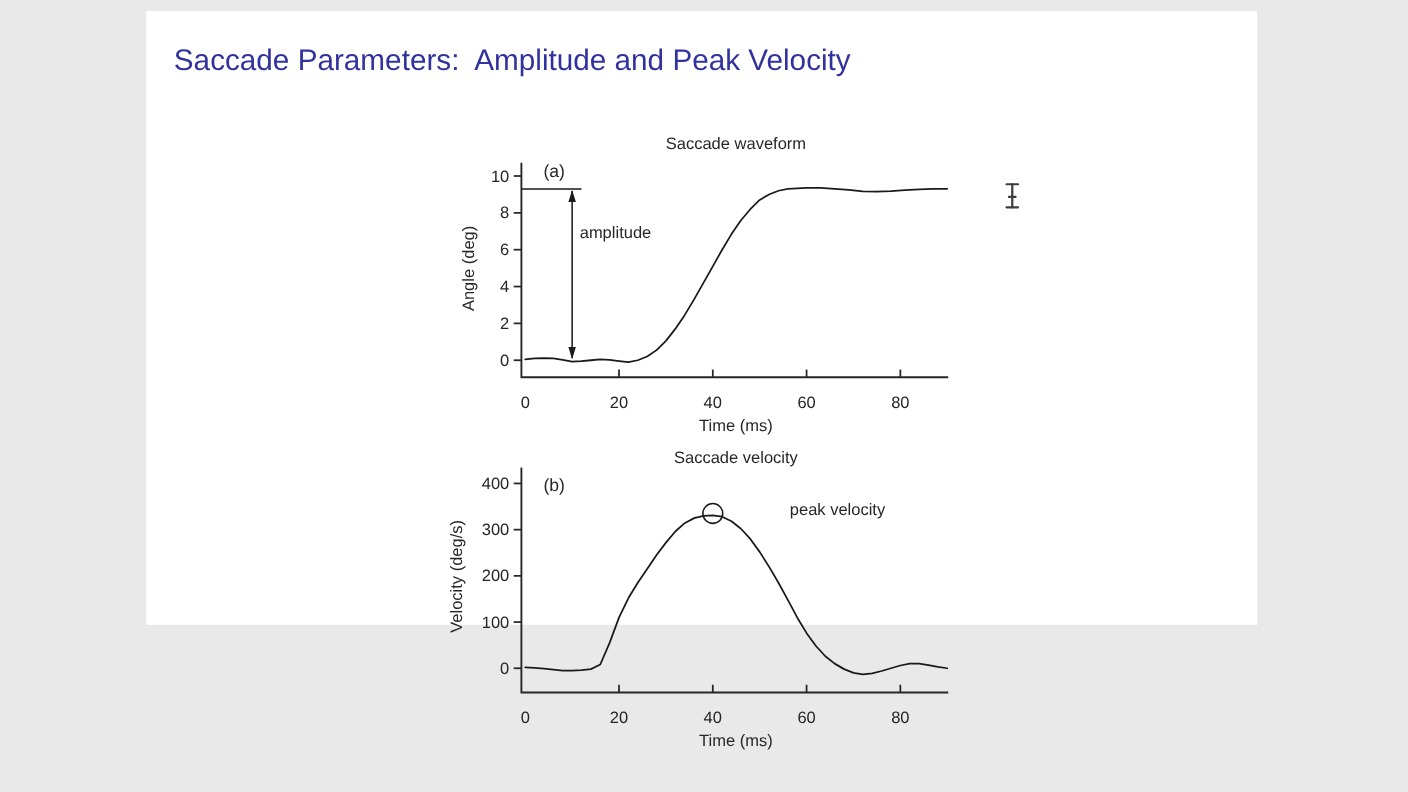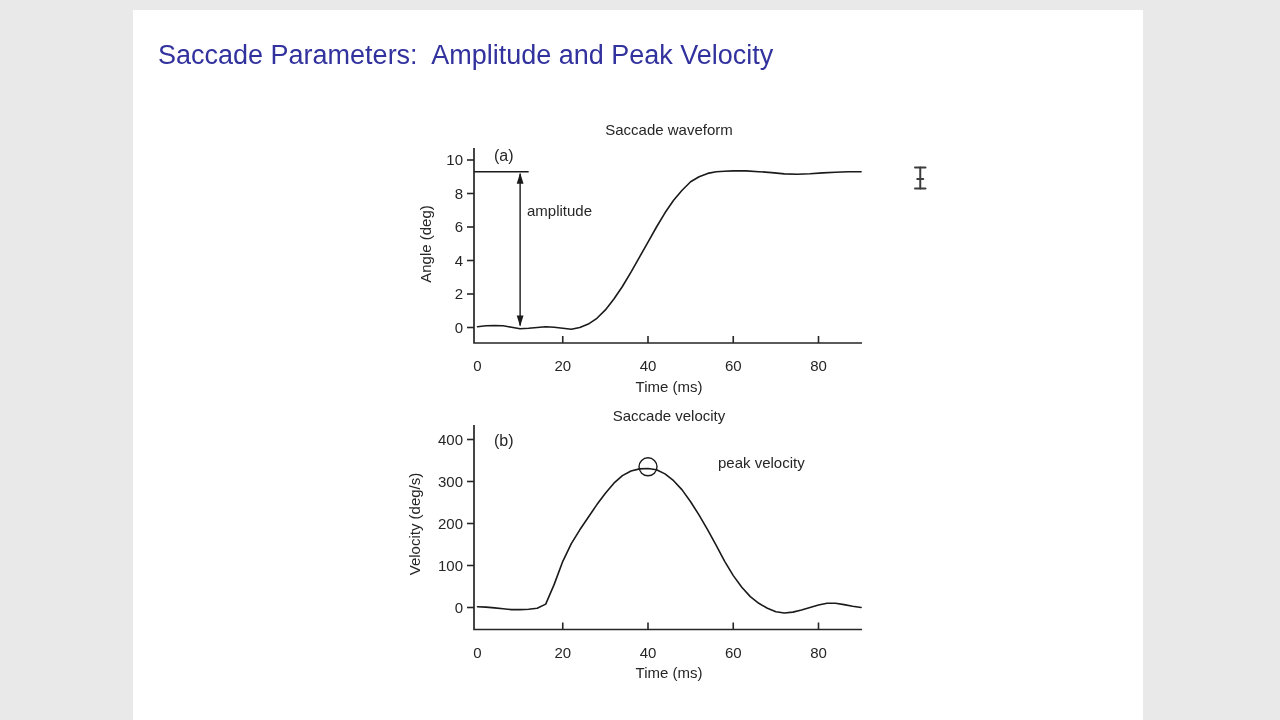--- a/index.html
+++ b/index.html
@@ -2,21 +2,21 @@
 <html><head>
 <meta charset="utf-8">
 <style>
   html,body{margin:0;padding:0;}
   body{
     width:1280px;height:720px;position:relative;overflow:hidden;
     background:#e9e9e9;
     font-family:"Liberation Sans",sans-serif;
   }
   .slide{
-    position:absolute;left:133px;top:10px;width:1010px;height:710px;
+    position:absolute;left:133px;top:10px;width:1010px;height:558px;
     background:#ffffff;
   }
   .frametitle{
     position:absolute;left:25px;top:30px;
     font-size:27px;line-height:30px;font-weight:500;
     white-space:pre;
     color:#32329e;
   }
   svg.figure{position:absolute;left:0;top:0;}
   svg .chart-text{

